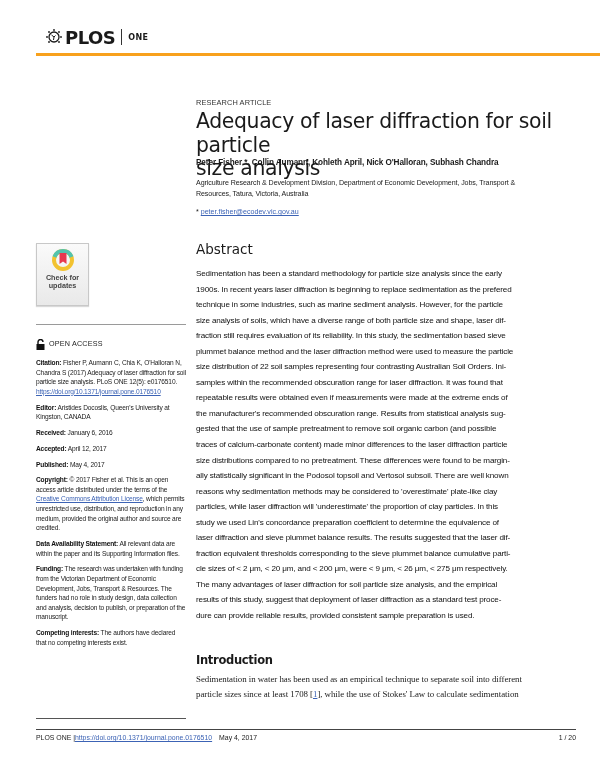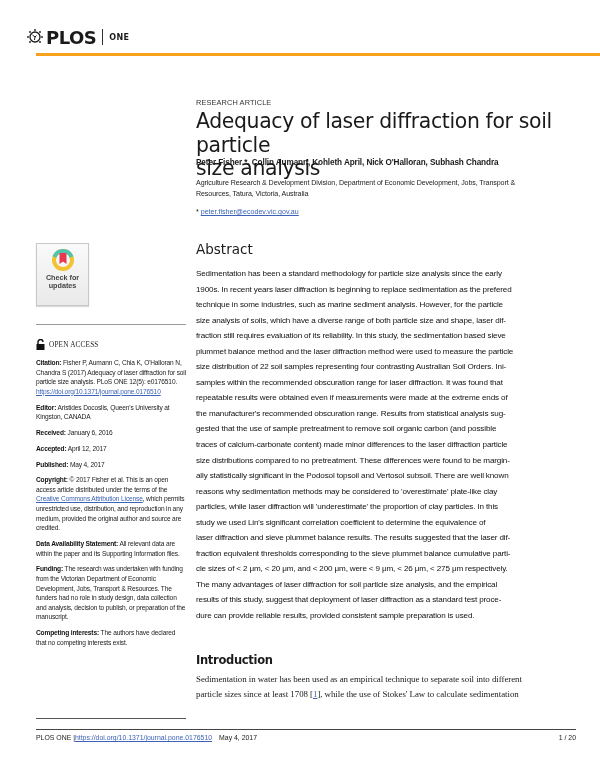--- a/index.html
+++ b/index.html
@@ -1,35 +1,35 @@
 <!DOCTYPE html>
 <html><head>
 <meta charset="utf-8">
 <style>
   * { margin: 0; padding: 0; box-sizing: border-box; }
   html, body { width: 600px; height: 776px; background: #ffffff; overflow: hidden; }
   body { position: relative; font-family: "Liberation Sans", sans-serif; color: #1a1a1a; }
 
   
-  .logo { position: absolute; left: 27px; top: 26px; display: flex; align-items: center; height: 22px; }
+  .logo { position: absolute; left: 46px; top: 26px; display: flex; align-items: center; height: 22px; }
   .logo .globe { width: 16px; height: 16px; position: relative; margin-right: 3px; }
   .logo .globe svg { width: 16px; height: 16px; display: block; }
   .logo .plos { font-family: "DejaVu Sans", sans-serif; font-weight: bold; font-size: 18px; letter-spacing: -0.5px; color: #1a1a1a; }
   .logo .sep { width: 1px; height: 16px; background: #333; margin: 0 6px 0 6px; }
   .logo .one { font-family: "DejaVu Sans", sans-serif; font-size: 8px; font-weight: bold; color: #1a1a1a; letter-spacing: 0.3px; }
   .orange-rule { position: absolute; left: 36px; top: 53px; width: 564px; height: 3px; background: #f8a11c; }
 
   
   .crossmark { position: absolute; left: 36px; top: 243px; width: 53px; height: 63px; border: 1px solid #c8c8c8; border-radius: 0; background: linear-gradient(#fafafa, #e9e9e9); box-shadow: 0 1px 1px rgba(0,0,0,0.15); display: flex; flex-direction: column; align-items: center; }
   .crossmark .cm-icon { margin-top: 4px; width: 24px; height: 24px; }
   .crossmark .cm-icon svg { width: 24px; height: 24px; display: block; }
   .crossmark .cm-text { font-size: 7.2px; font-weight: bold; color: #444; text-align: center; line-height: 8px; margin-top: 2px; }
 
   .left-rule { position: absolute; left: 36px; top: 324px; width: 150px; height: 1px; background: #9a9a9a; }
-  .open-access { position: absolute; left: 36px; top: 339px; display: flex; align-items: center; font-family: Liberation Serif, serif; }
+  .open-access { position: absolute; left: 36px; top: 339px; display: flex; align-items: flex-start; }
   .open-access .lock { width: 9px; height: 11px; margin-right: 4px; }
   .open-access .lock svg { display:block; width: 9px; height: 11px; }
   .open-access .oa-label { font-size: 7.2px; color: #222; letter-spacing: 0.2px; }
 
   .meta { position: absolute; left: 36px; top: 358px; width: 150px; font-size: 6.6px; line-height: 9.6px; color: #222; letter-spacing: -0.15px; }
   .meta p { margin-bottom: 6.2px; }
   .meta b { font-weight: bold; color: #111; }
   .meta a, .link { color: #3c63b5; text-decoration: underline; }
   .left-bottom-rule { position: absolute; left: 36px; top: 718px; width: 150px; height: 1px; background: #555; }
 
@@ -160,21 +160,21 @@
   <span class="line">size distribution of 22 soil samples representing four contrasting Australian Soil Orders. Ini-</span>
   <span class="line">samples within the recommended obscuration range for laser diffraction. It was found that</span>
   <span class="line">repeatable results were obtained even if measurements were made at the extreme ends of</span>
   <span class="line">the manufacturer's recommended obscuration range. Results from statistical analysis sug-</span>
   <span class="line">gested that the use of sample pretreatment to remove soil organic carbon (and possible</span>
   <span class="line">traces of calcium-carbonate content) made minor differences to the laser diffraction particle</span>
   <span class="line">size distributions compared to no pretreatment. These differences were found to be margin-</span>
   <span class="line">ally statistically significant in the Podosol topsoil and Vertosol subsoil. There are well known</span>
   <span class="line">reasons why sedimentation methods may be considered to 'overestimate' plate-like clay</span>
   <span class="line">particles, while laser diffraction will 'underestimate' the proportion of clay particles. In this</span>
-  <span class="line">study we used Lin's significant correlation coefficient to determine the equivalence of</span>
+  <span class="line">study we used Lin's concordance preparation coefficient to determine the equivalence of</span>
   <span class="line">laser diffraction and sieve plummet balance results. The results suggested that the laser dif-</span>
   <span class="line">fraction equivalent thresholds corresponding to the sieve plummet balance cumulative parti-</span>
   <span class="line">cle sizes of &lt; 2 μm, &lt; 20 μm, and &lt; 200 μm, were &lt; 9 μm, &lt; 26 μm, &lt; 275 μm respectively.</span>
   <span class="line">The many advantages of laser diffraction for soil particle size analysis, and the empirical</span>
   <span class="line">results of this study, suggest that deployment of laser diffraction as a standard test proce-</span>
   <span class="line">dure can provide reliable results, provided consistent sample preparation is used.</span>
 </div>
 
 <div class="right intro-h">Introduction</div>
 <div class="right intro">

